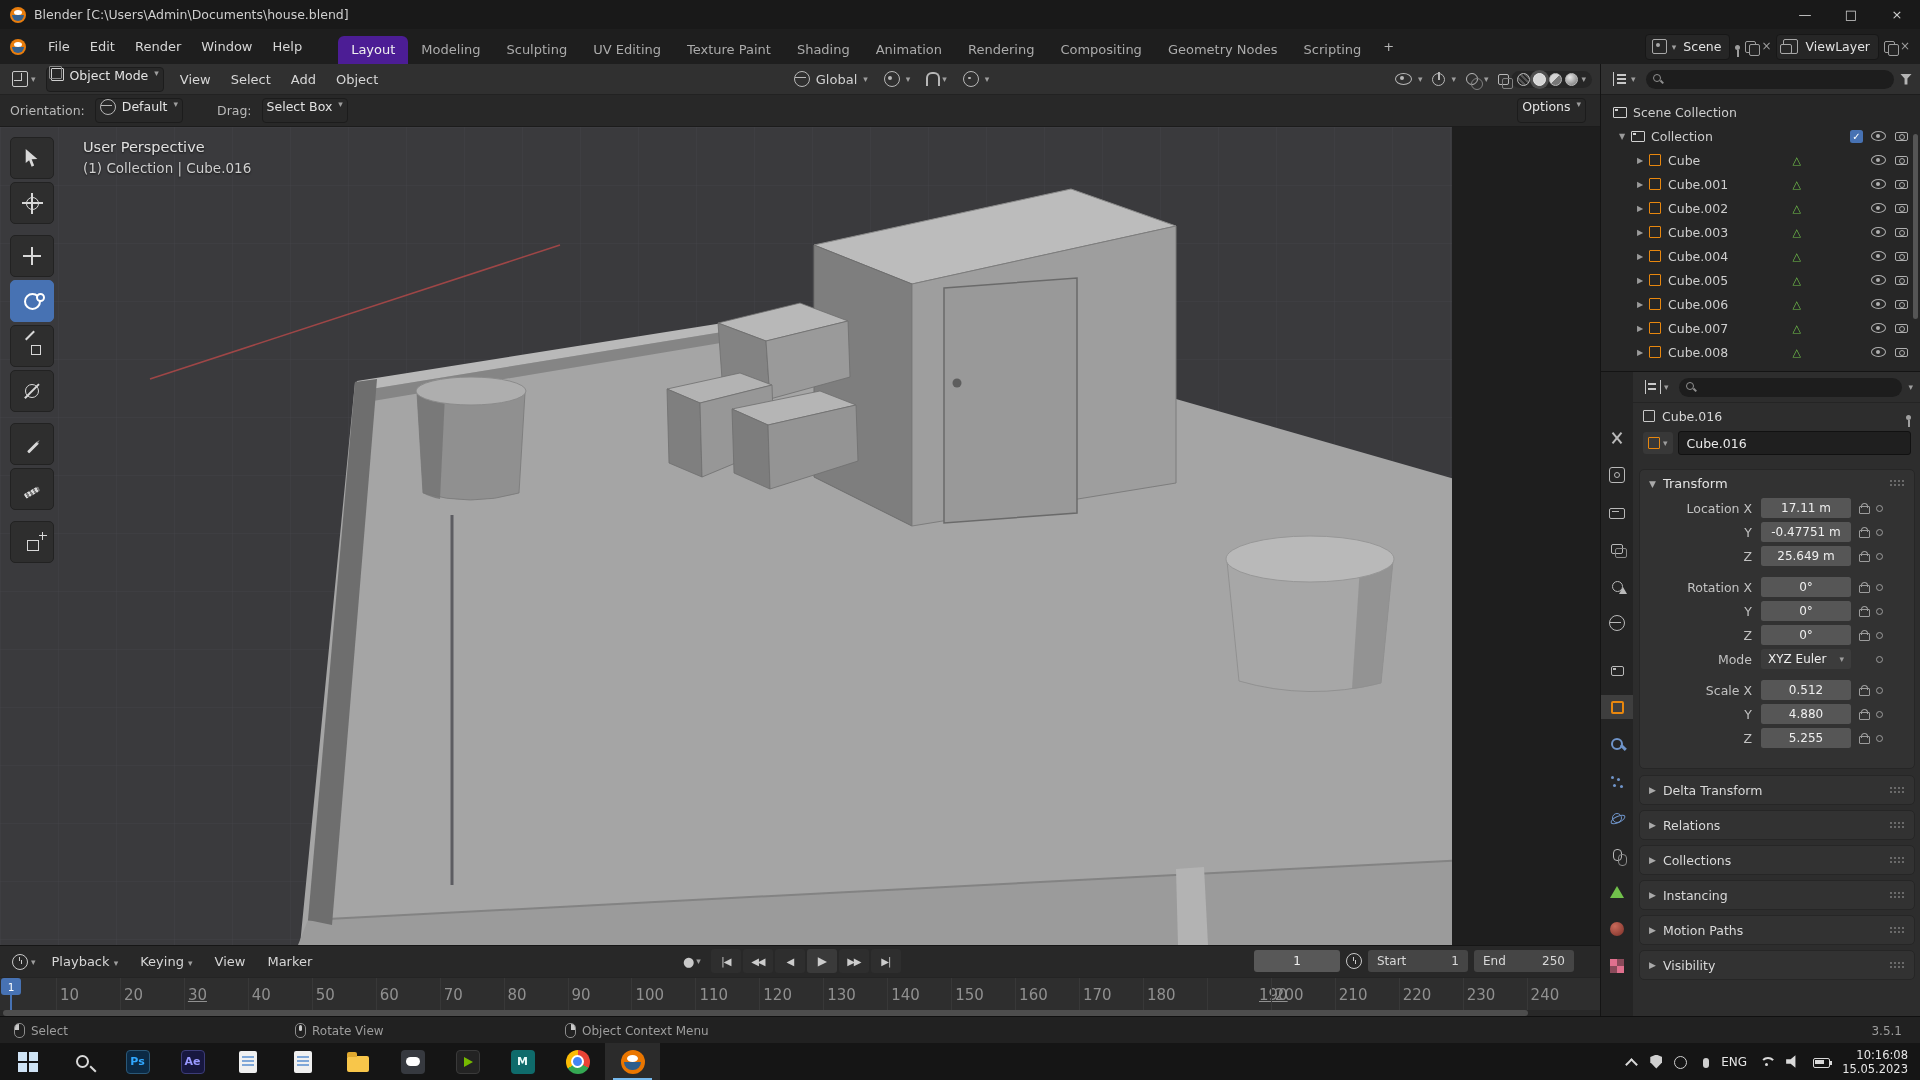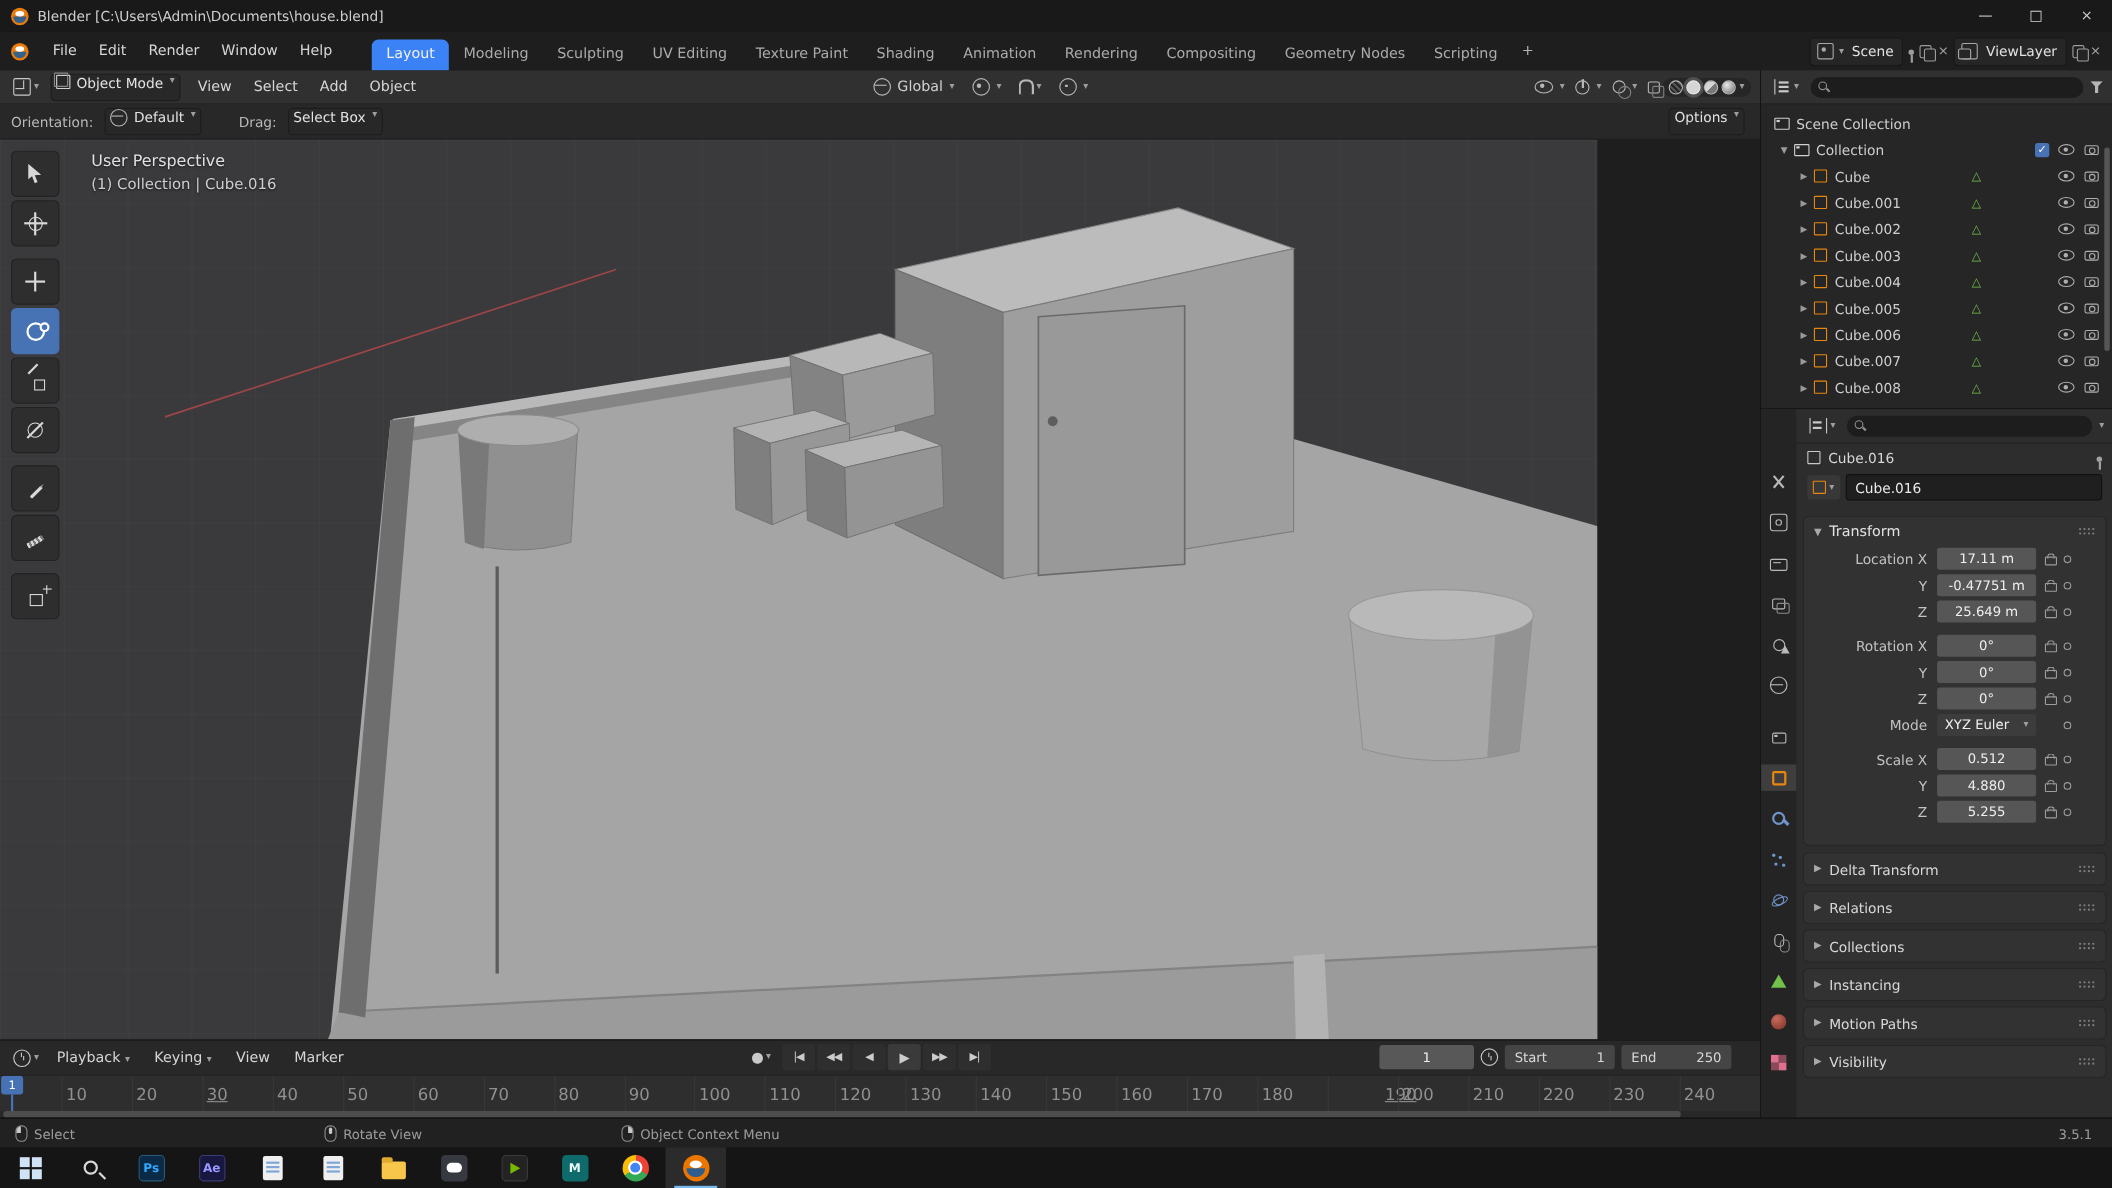--- a/index.html
+++ b/index.html
@@ -14,21 +14,21 @@
   #title-text{font-size:12.5px;color:#cfcfcf;}
   #win-controls{margin-left:auto;display:flex;height:100%;}
   .wbtn{width:46px;height:100%;display:flex;align-items:center;justify-content:center;color:#cfcfcf;font-size:13px;}
   
   #topbar{position:absolute;left:0;top:29px;width:1920px;height:35px;background:#1e1e1e;
     display:flex;align-items:center;border-bottom:1px solid #121212;}
   .menu-item{padding:4px 10px;color:#d6d6d6;font-size:13px;border-radius:4px;}
   #menu-list{display:flex;margin-left:4px;}
   #workspace-tabs{display:flex;margin-left:26px;align-self:flex-end;}
   .wtab{padding:6px 13px 7px;color:#ababab;font-size:13px;border-radius:6px 6px 0 0;white-space:nowrap;}
-  .wtab.active{background:#3b82f6;color:#f0f0f0;}
+  .wtab.active{background:#4c1d95;color:#f0f0f0;}
   .addtab{color:#b5b5b5;padding:6px 9px;font-size:13px;}
   #topbar-right{margin-left:auto;display:flex;align-items:center;gap:5px;padding-right:10px;}
   .selcluster{display:flex;align-items:center;gap:5px;background:#262626;border:1px solid #171717;border-radius:4px;padding:2px 6px;height:20px;}
   .mini{width:13px;height:13px;position:relative;display:inline-block;opacity:.8;}
   .mi-scene{border:1.5px solid #c9c9c9;border-radius:2px;}
   .mi-scene::after{content:"";position:absolute;left:3px;top:3px;width:4px;height:4px;border-radius:50%;background:#c9c9c9;}
   .mi-layers{border:1.5px solid #c9c9c9;border-radius:2px;}
   .mi-layers::after{content:"";position:absolute;left:-4px;top:4px;width:10px;height:8px;border:1.5px solid #c9c9c9;background:#262626;border-radius:2px;}
   .mi-pin{background:#bdbdbd;width:5px;height:5px;border-radius:50%;margin-top:2px;}
   .mi-pin::after{content:"";position:absolute;left:2px;top:5px;width:1.5px;height:7px;background:#bdbdbd;}
@@ -987,15 +987,29 @@
         <div class="tcell" data-name="taskbar-maya">
           <span class="tb-ico tb-maya" data-name="maya-icon">M</span>
         </div>
         <div class="tcell" data-name="taskbar-chrome">
           <span class="tb-ico tb-chrome" data-name="chrome-icon"></span>
         </div>
         <div class="tcell active" data-name="taskbar-blender">
           <span class="tb-ico tb-blender" data-name="blender-icon"></span>
         </div>
       </div>
+    <div id="tray" data-name="system-tray">
+      <span class="tr-ico tr-chevron" data-name="tray-expand-icon"></span>
+      <span class="tr-ico tr-shield" data-name="security-shield-icon"></span>
+      <span class="tr-ico tr-bluetooth" data-name="bluetooth-icon"></span>
+      <span class="tr-ico tr-mic" data-name="microphone-icon"></span>
+      <span data-name="language-indicator">ENG</span>
+      <span class="tr-ico tr-wifi" data-name="wifi-icon"></span>
+      <span class="tr-ico tr-speaker" data-name="volume-icon"></span>
+      <span class="tr-ico tr-battery" data-name="battery-icon"></span>
+      <div id="clockblock" data-name="clock">
+        <div data-name="tray-time">10:16:08</div>
+        <div data-name="tray-date">15.05.2023</div>
+      </div>
+    </div>
   </div>
 
 </div>
 
 </body></html>

